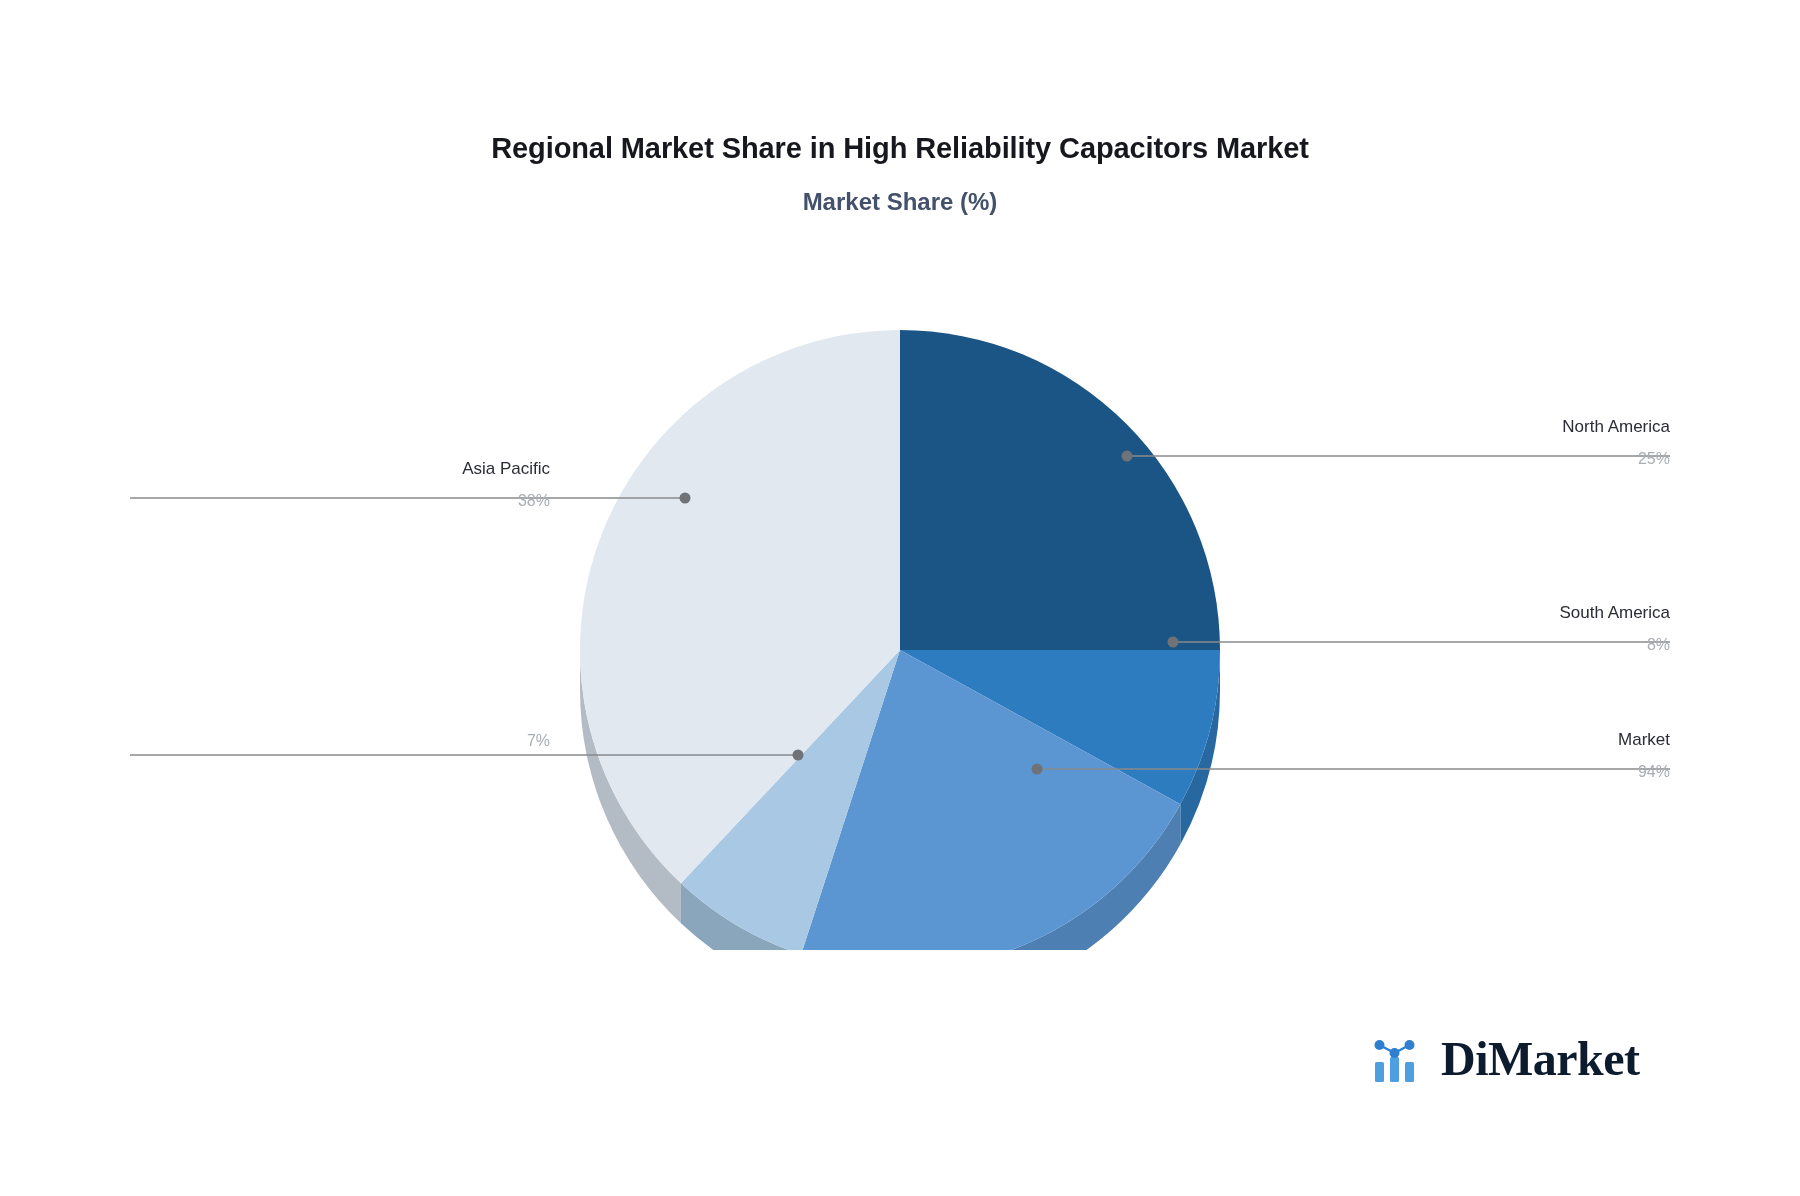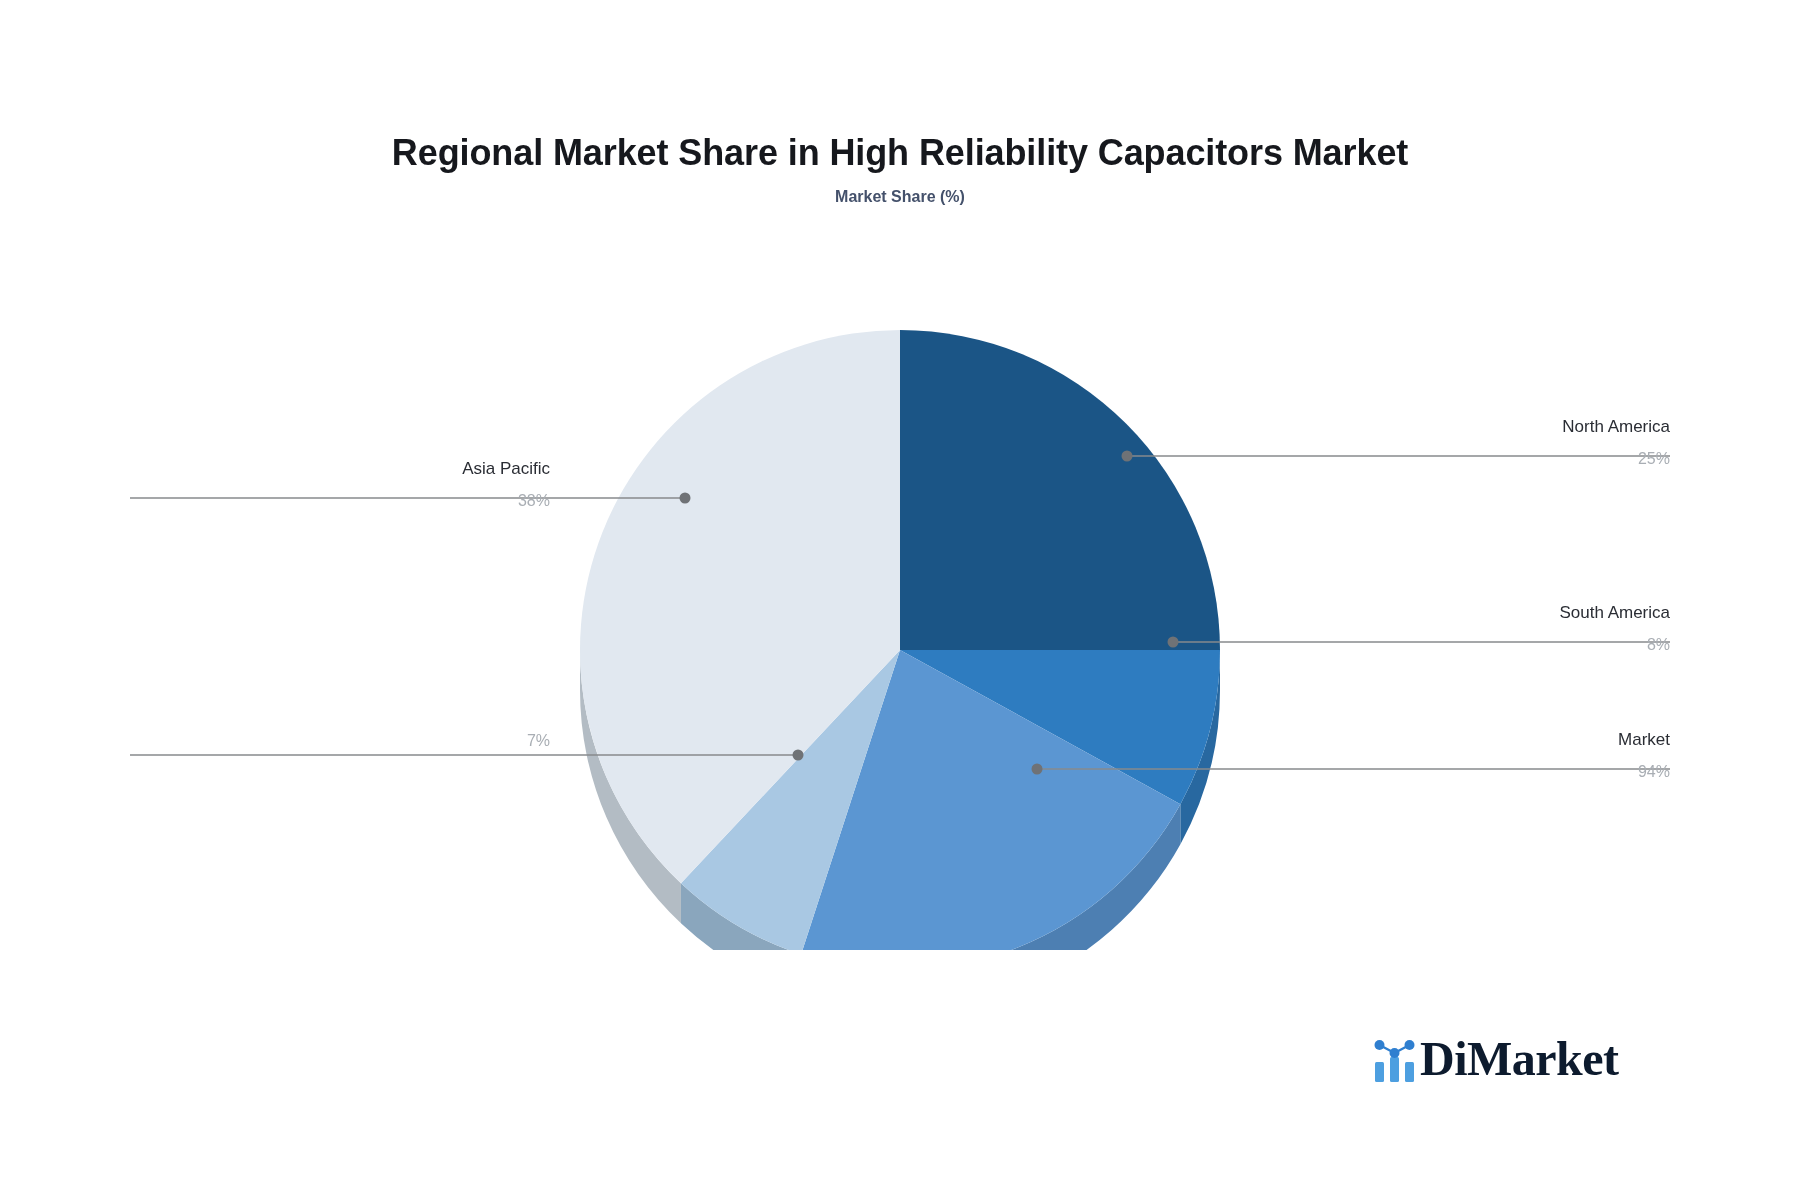--- a/index.html
+++ b/index.html
@@ -9,28 +9,28 @@
     font-family:"Liberation Sans", sans-serif;
     position:relative;
     overflow:hidden;
   }
   #canvas { position:absolute; inset:0; }
 
   
   #title {
     position:absolute; left:0; right:0; top:132px;
     text-align:center;
-    font-size:36px; font-weight:bold;
+    font-size:29px; font-weight:bold;
     color:#16181d;
     letter-spacing:-0.1px;
   }
   #subtitle {
     position:absolute; left:0; right:0; top:188px;
     text-align:center;
-    font-size:16px; font-weight:bold;
+    font-size:24px; font-weight:bold;
     color:#44516b;
   }
 
   
   #pie-wrap { position:absolute; left:0; top:0; width:1800px; height:1196px; }
   #pie-svg { position:absolute; left:540px; top:330px; }
 
   
   .callout { position:absolute; }
   .callout .name {
@@ -40,21 +40,21 @@
   .callout .val {
     font-size:16px; color:#a9aeb4; white-space:nowrap;
     line-height:1.0; margin-top:16px;
   }
   .callout.right { text-align:right; }
   .callout.left  { text-align:right; }
 
   
   #logo {
     position:absolute; left:1372px; top:1035px;
-    display:flex; align-items:flex-end; gap:0;
+    display:flex; align-items:flex-end; gap:21px;
   }
   #logo-mark { width:48px; height:48px; display:block; }
   #logo-text {
     font-family:"Liberation Serif", serif;
     font-size:48px; font-weight:bold; color:#0d1b2e;
     line-height:1; letter-spacing:-0.5px;
   }
 </style>
 </head>
 <body>

